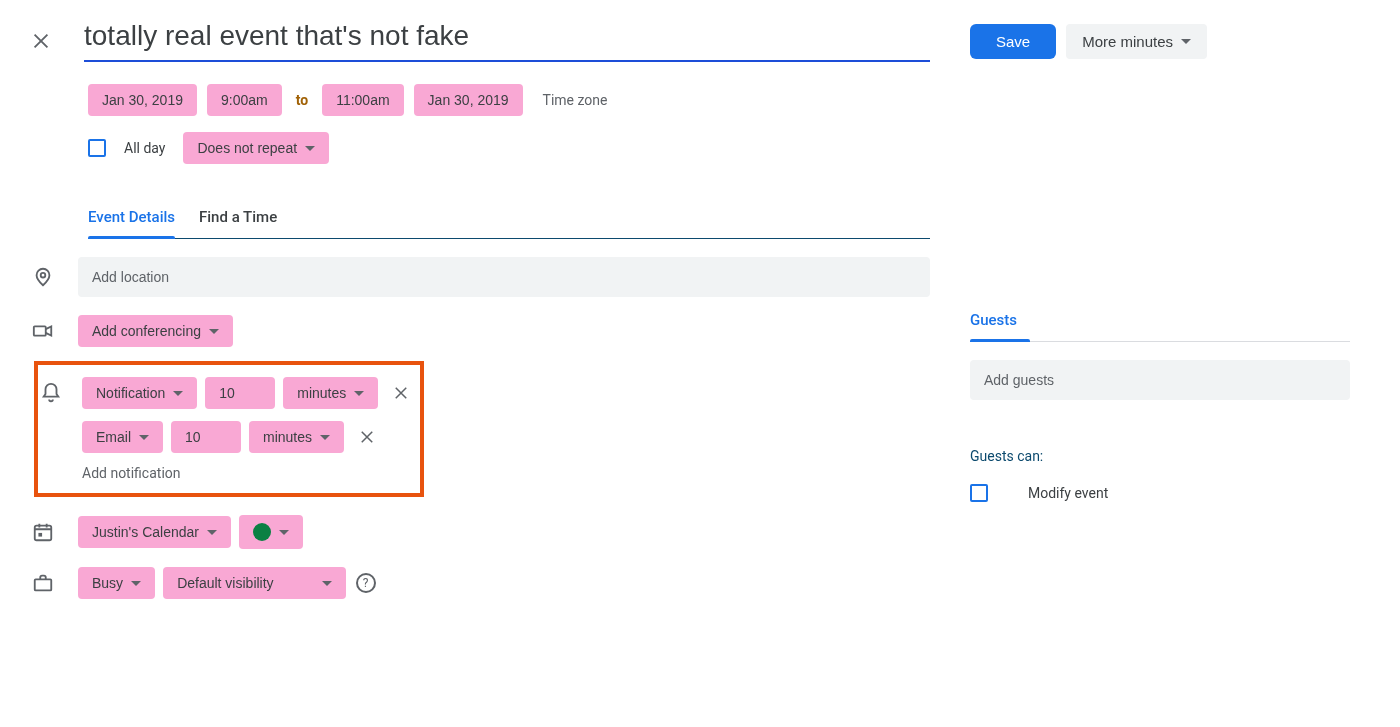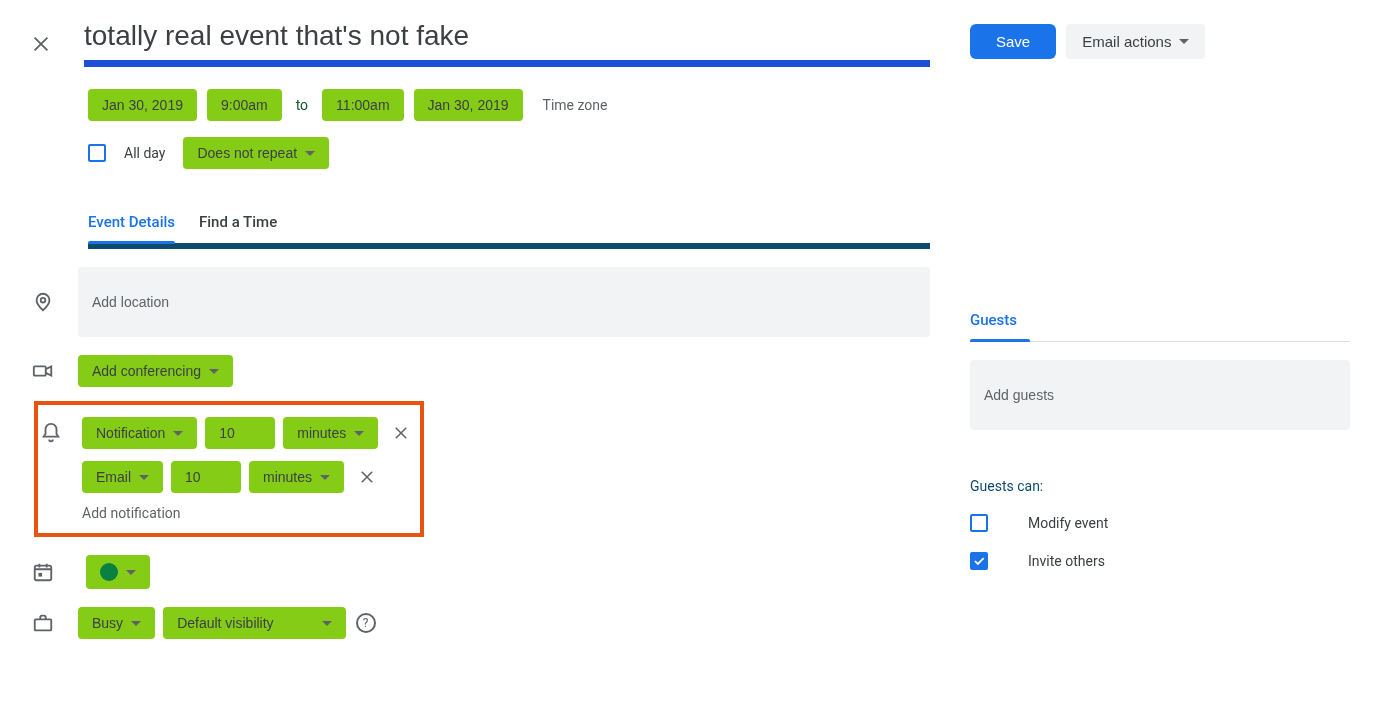--- a/index.html
+++ b/index.html
@@ -30,21 +30,21 @@
     gap: 20px;
   }
   .close-btn {
     flex: 0 0 24px;
     cursor: pointer;
     color: #5f6368;
     margin-right: 10px;
   }
   .title-wrap {
     flex: 1;
-    border-bottom: 7px solid #1d4ed8;
+    border-bottom: 2px solid #1d4ed8;
     padding-bottom: 8px;
   }
   .title-input {
     border: none;
     font-size: 28px;
     color: #3c4043;
     width: 100%;
     outline: none;
     font-weight: 400;
   }
@@ -79,42 +79,43 @@
     margin-top: 22px;
   }
   .icon-slot {
     flex: 0 0 48px;
     display: flex;
     justify-content: flex-start;
     color: #5f6368;
     padding-left: 2px;
   }
   .chip {
-    background: #84cc16;
+    background: #f9a8d4;
     border-radius: 4px;
     padding: 8px 14px;
     font-size: 14px;
     color: #3c4043;
     cursor: pointer;
     display: inline-flex;
     align-items: center;
     gap: 8px;
     border: none;
   }
   .chip input {
     border: none;
     background: transparent;
     font-size: 14px;
     width: 30px;
     outline: none;
     color: #3c4043;
   }
   .plain-text {
-    color: #14532d;
+    color: #a16207;
     padding: 0 4px;
+    font-weight: bold;
   }
   .link-text {
     color: #5f6368;
     cursor: pointer;
   }
 
   .allday-row { margin-top: 16px; }
   .checkbox {
     width: 18px; height: 18px;
     border: 2px solid #1a73e8;
@@ -130,21 +131,21 @@
   }
   .checkbox.checked svg { display: block; }
   .checkbox svg { display: none; }
   .cb-label { margin-left: 8px; font-size: 14px; color: #3c4043; cursor: pointer; }
 
   
   .tabs {
     display: flex;
     gap: 24px;
     margin-top: 44px;
-    border-bottom: 6px solid #0c4a6e;
+    border-bottom: 1px solid #0c4a6e;
     margin-left: 58px;
   }
   .tab {
     padding: 0 0 12px 0;
     font-size: 15px;
     font-weight: 500;
     color: #3c4043;
     cursor: pointer;
     position: relative;
   }
@@ -164,21 +165,21 @@
   .detail-row {
     display: flex;
     align-items: center;
     margin-top: 18px;
   }
   .field-input {
     flex: 1;
     background: #f1f3f4;
     border: none;
     border-radius: 4px;
-    padding: 27px 14px;
+    padding: 12px 14px;
     font-size: 14px;
     color: #3c4043;
     outline: none;
   }
   .field-input::placeholder { color: #5f6368; }
 
   .caret-down {
     width: 0; height: 0;
     border-left: 5px solid transparent;
     border-right: 5px solid transparent;
@@ -386,20 +387,24 @@
     </div>
 
     <div class="detail-row">
       <div class="icon-slot">
         <svg class="icon24" viewBox="0 0 24 24" fill="none" stroke="currentColor" stroke-width="2">
             <rect x="3" y="5" width="18" height="16" rx="2"></rect>
             <path d="M3 9h18M8 3v4M16 3v4"></path>
             <rect x="7" y="13" width="4" height="4" fill="currentColor" stroke="none"></rect>
           </svg>
       </div>
+      <button class="chip">
+        <span>Justin's Calendar</span>
+        <span class="caret-down"></span>
+      </button>
       <button class="chip" style="margin-left:8px;">
         <span class="color-dot"></span>
         <span class="caret-down"></span>
       </button>
     </div>
 
     <div class="detail-row">
       <div class="icon-slot">
         <svg class="icon24" viewBox="0 0 24 24" fill="none" stroke="currentColor" stroke-width="2">
             <rect x="3" y="8" width="18" height="12" rx="1"></rect>
@@ -416,42 +421,34 @@
       </button>
       <span class="help-circle" style="margin-left:10px;">?</span>
     </div>
 
   </div>
 
   <div class="right-col">
     <div style="display:flex; gap:10px;">
       <button class="save-btn">Save</button>
       <button class="more-actions">
-        <span>Email actions</span>
+        <span>More minutes</span>
         <span class="caret-down"></span>
       </button>
     </div>
 
     <div class="guests-header">
       <div class="guests-border">
         <div class="guests-tab">Guests</div>
       </div>
       <input class="field-input" style="width: 100%;" placeholder="Add guests">
 
       <div class="guests-can">Guests can:</div>
 
       <div class="perm-row">
         <span class="checkbox">
           
         </span>
         <span class="perm-label">Modify event</span>
       </div>
-      <div class="perm-row">
-        <span class="checkbox checked">
-          <svg width="14" height="14" viewBox="0 0 24 24" fill="none" stroke="#fff" stroke-width="3">
-              <path d="M5 12l5 5L20 7"></path>
-            </svg>
-        </span>
-        <span class="perm-label">Invite others</span>
-      </div>
     </div>
   </div>
 </div>
 
 </body></html>

